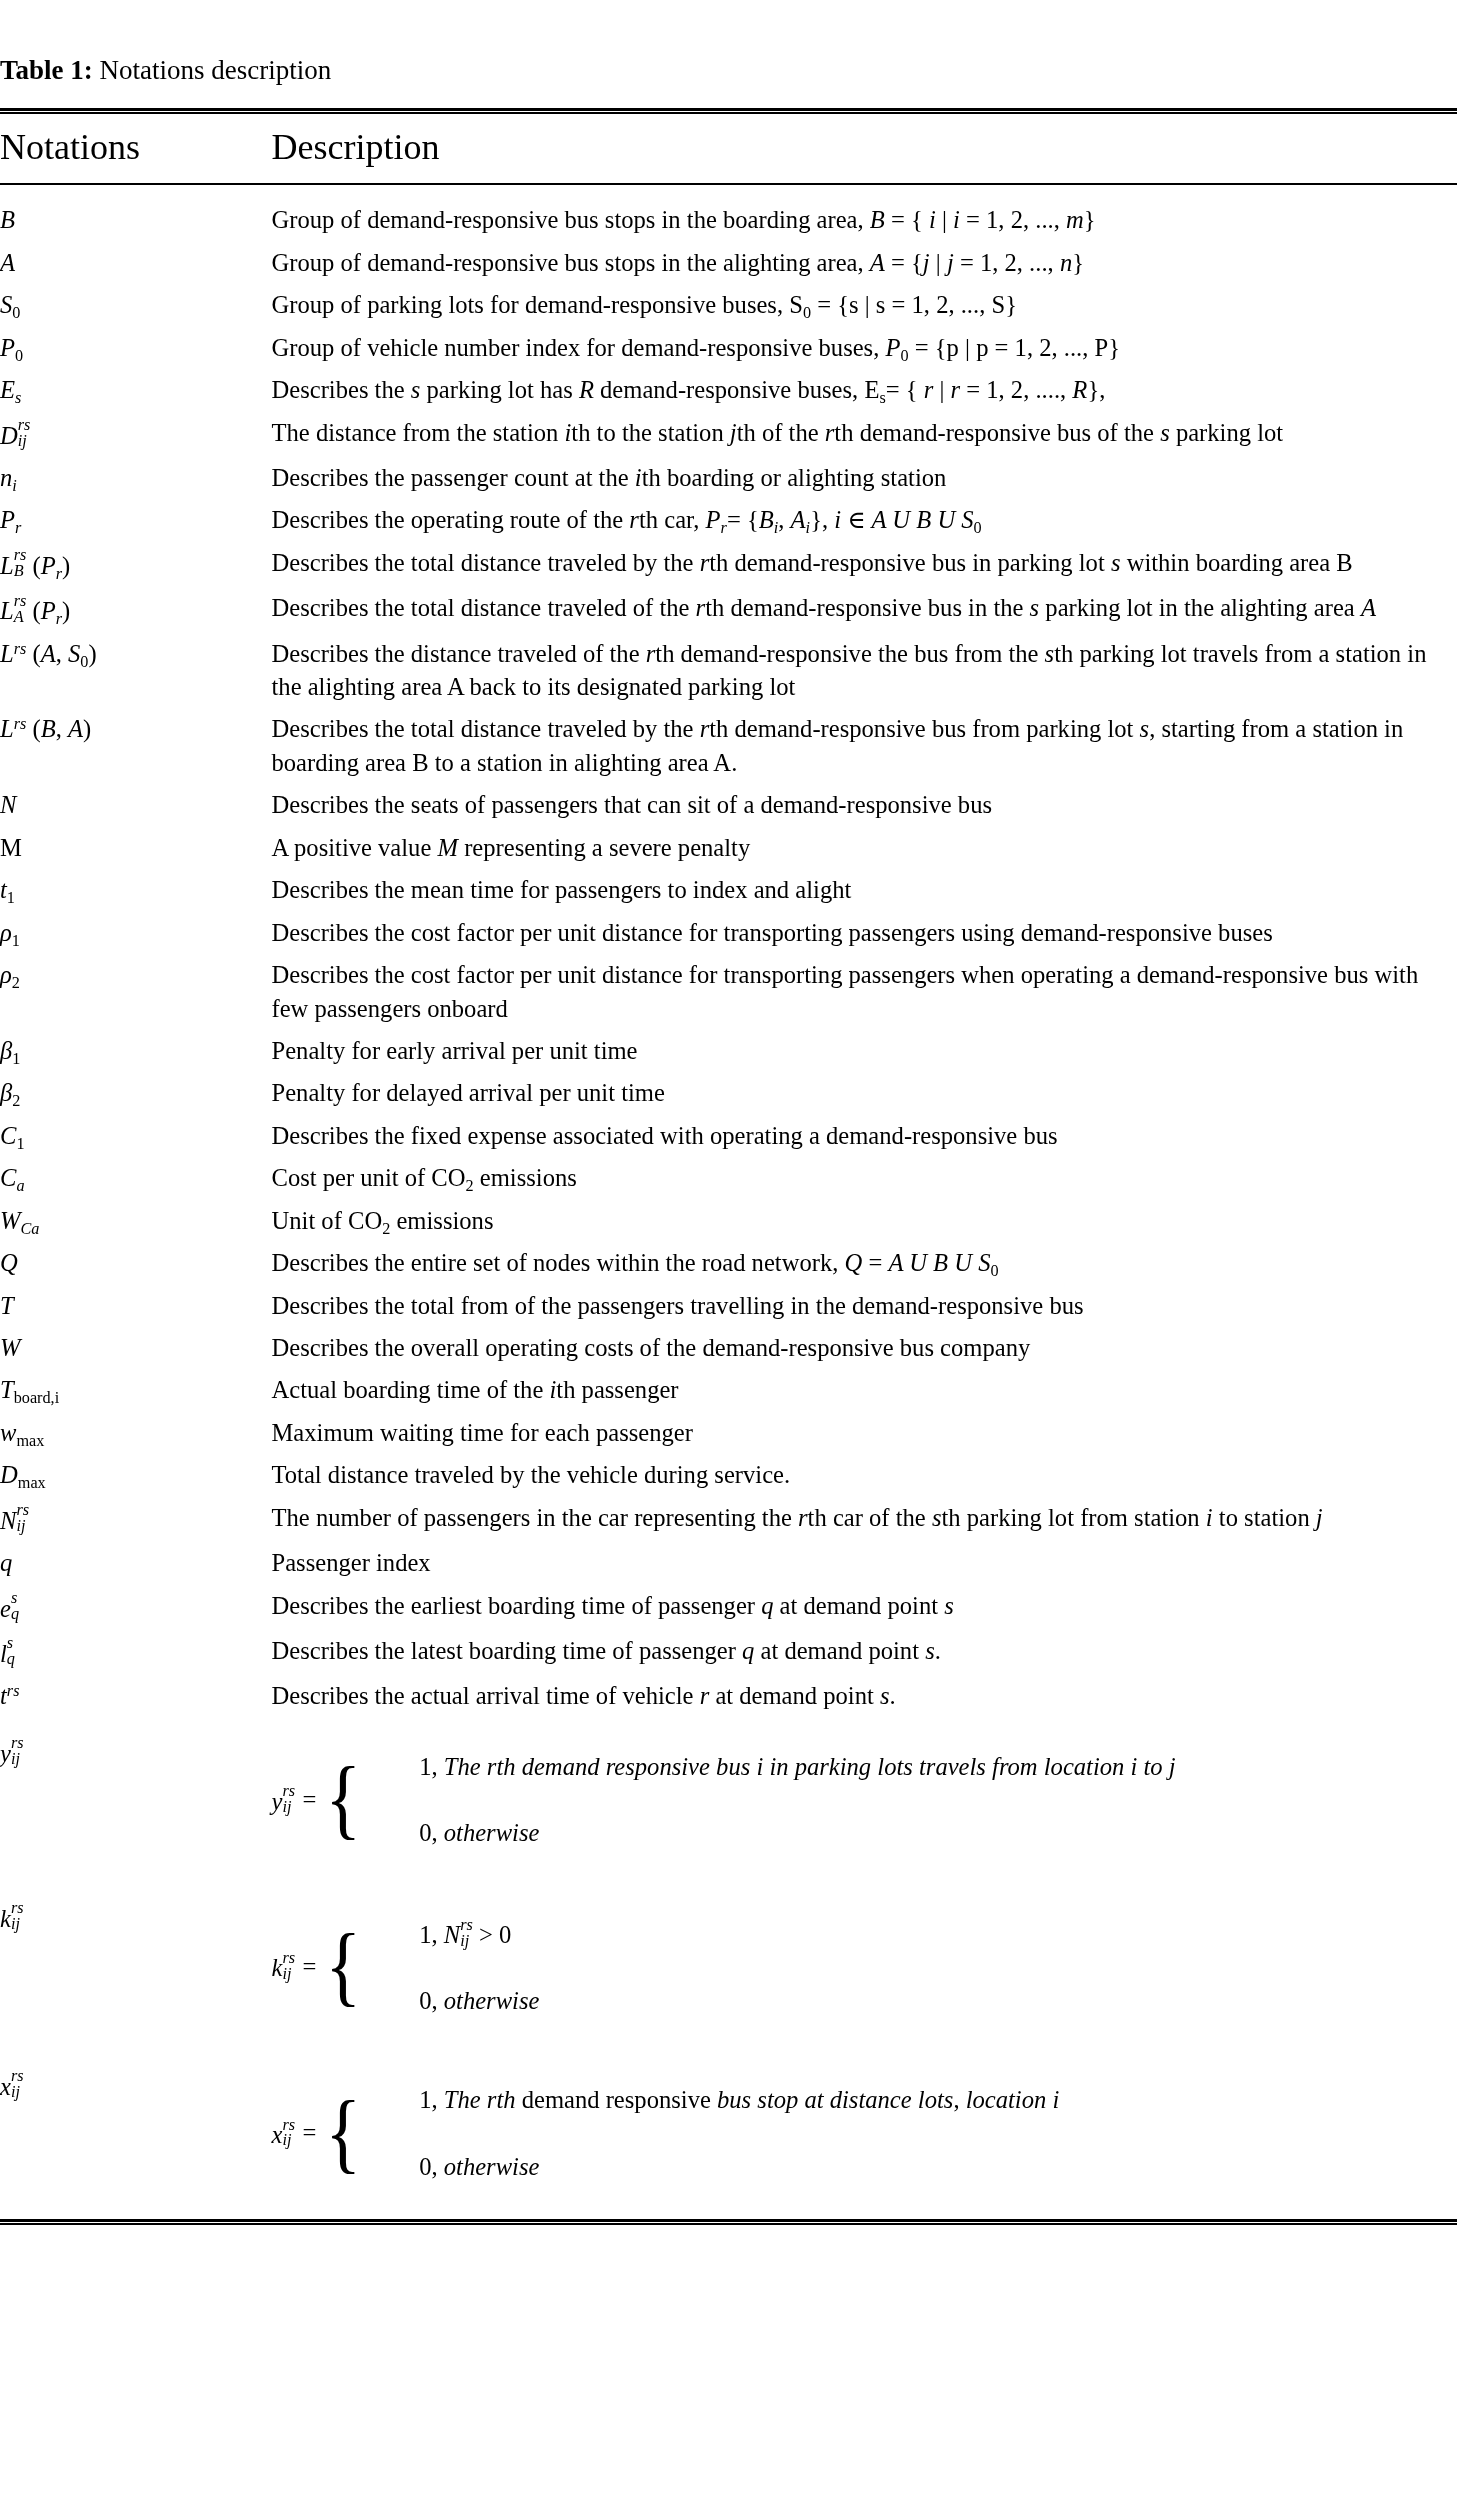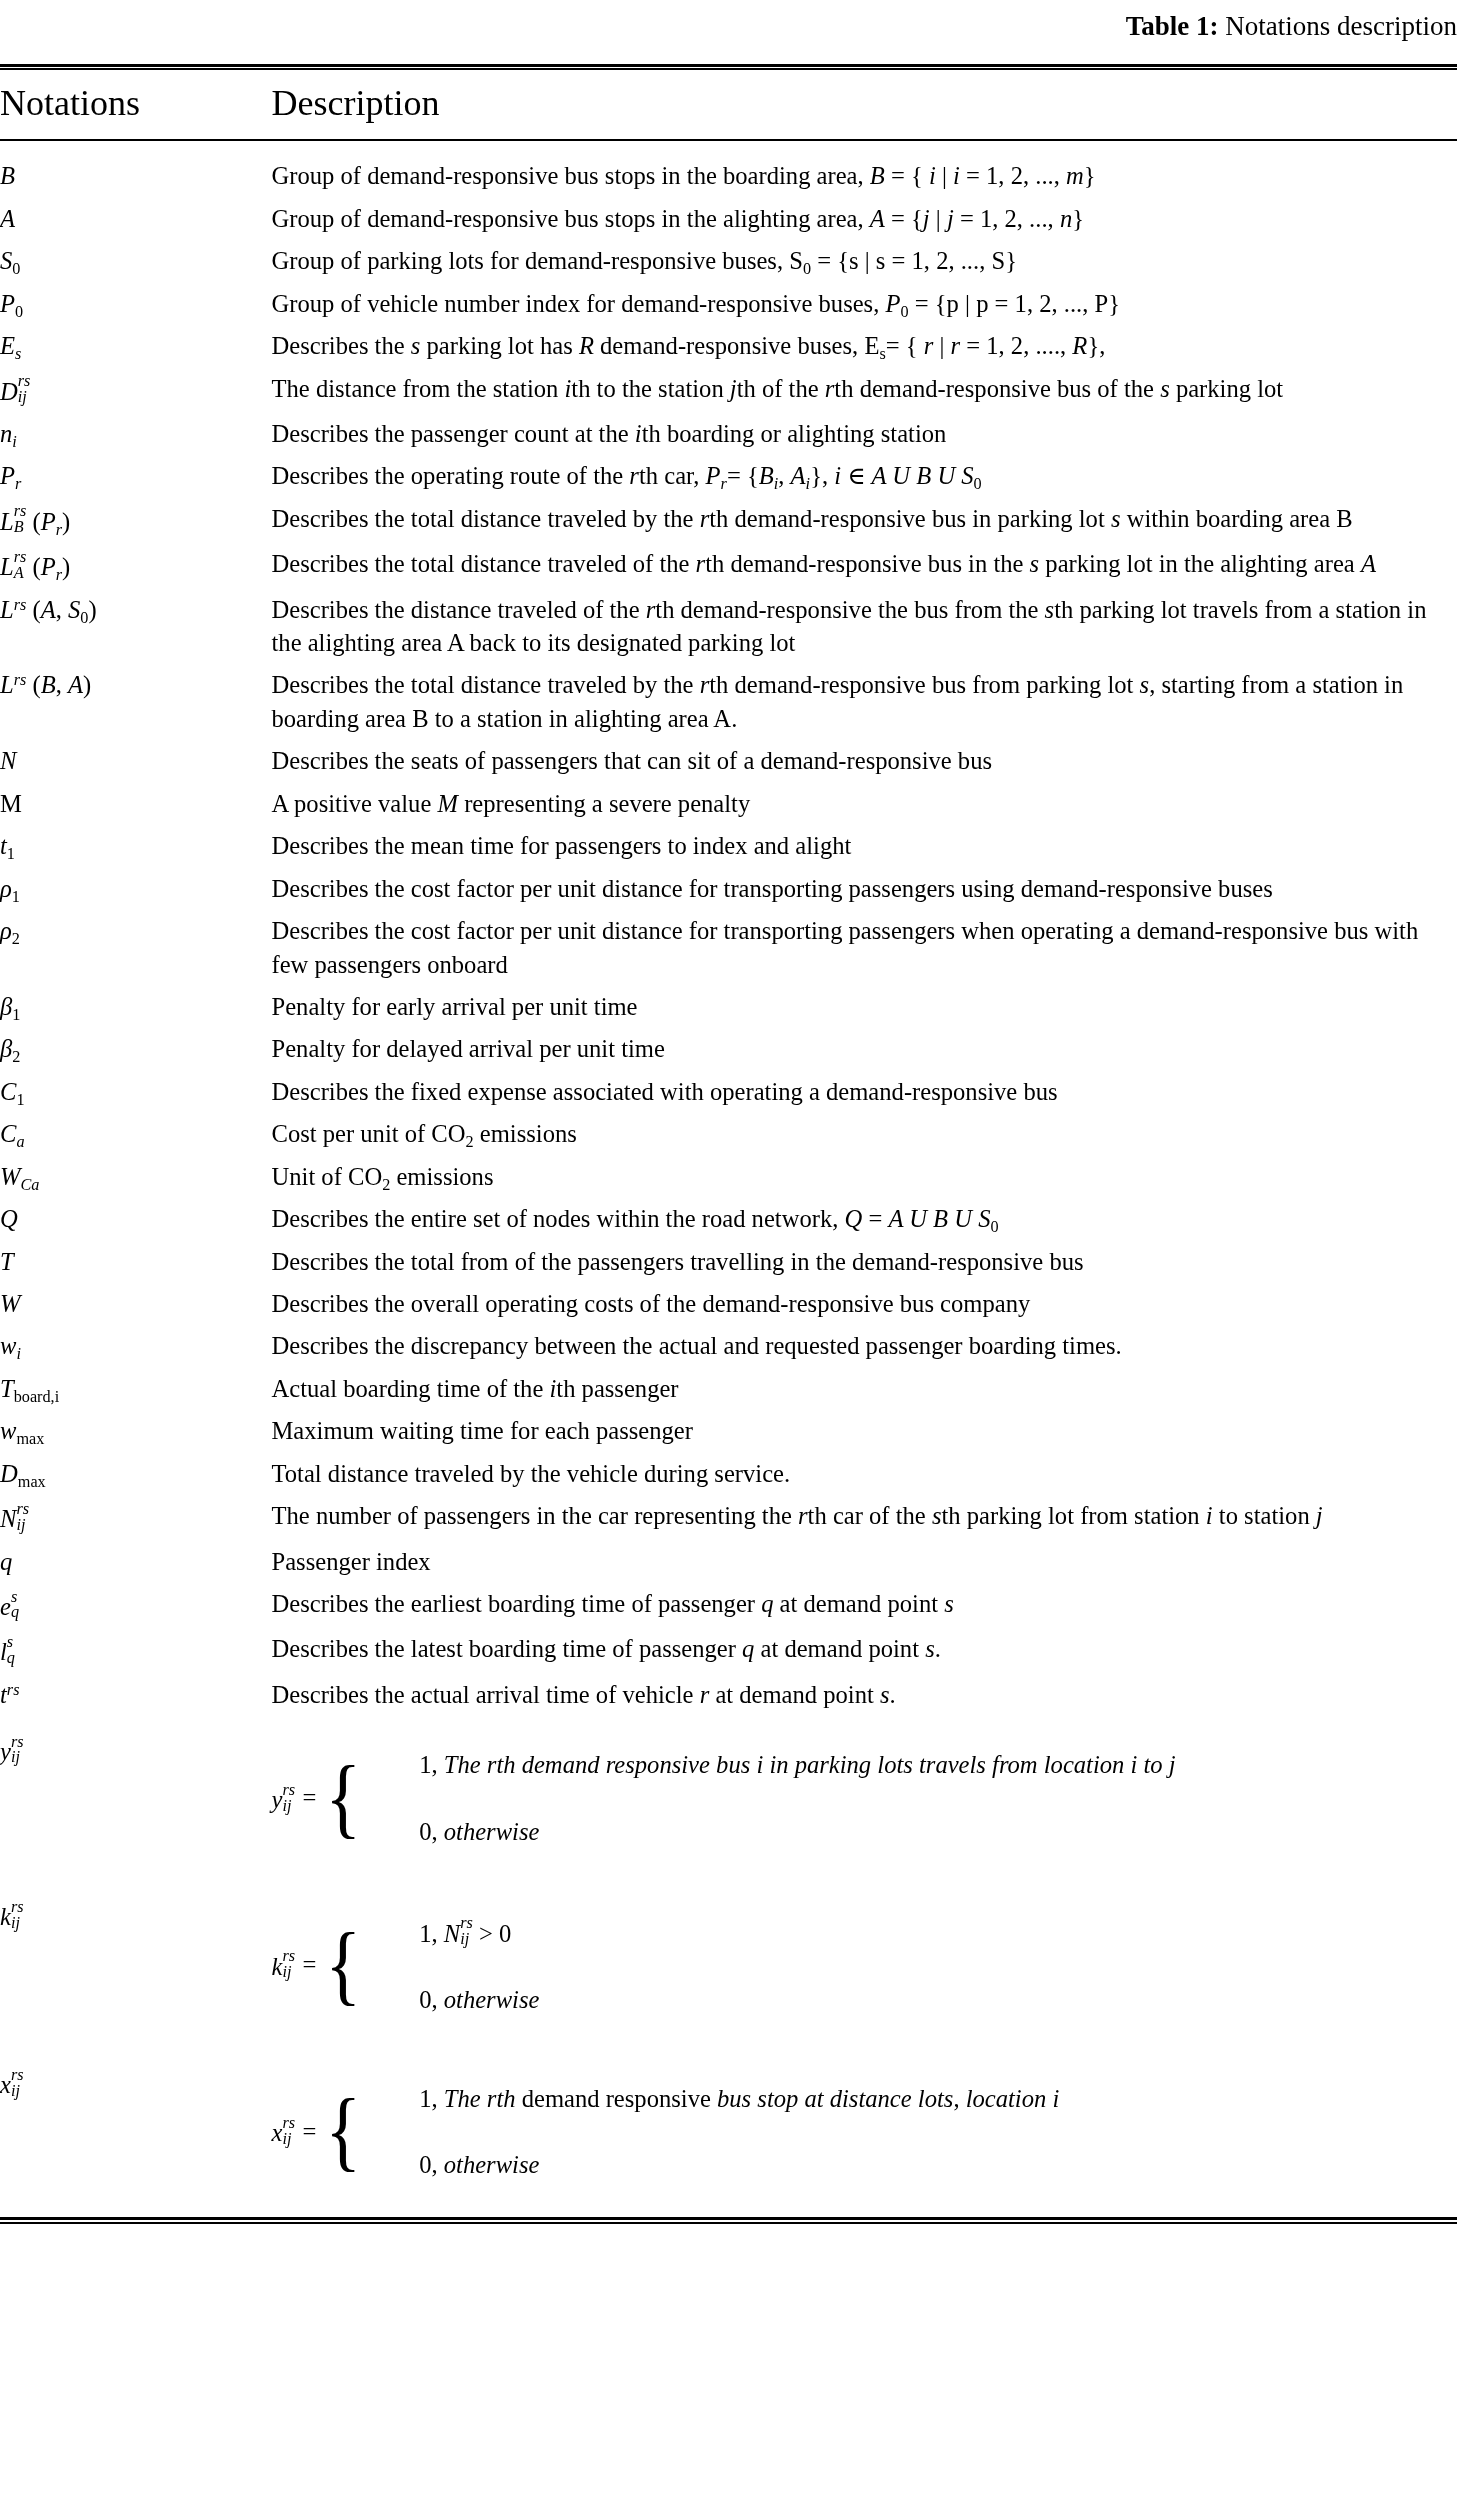--- a/index.html
+++ b/index.html
@@ -16,26 +16,27 @@
   .page {
     width: 1457px;
     min-height: 2512px;
     box-sizing: border-box;
     padding: 0 0 0 0;
     position: relative;
   }
 
   
   .caption {
-    text-align: right;
+    text-align: left;
     font-size: 27px;
     line-height: 1.2;
     padding-top: 10.4px;
     padding-bottom: 21px;
     white-space: nowrap;
+    margin-top: 44px;
   }
   .caption .cap-label { font-weight: bold; }
   .caption .cap-text  { font-weight: normal; }
 
   
   table.notations {
     width: 1457px;
     border-collapse: collapse;
     table-layout: fixed;
     font-size: 24.6px;
@@ -259,24 +260,20 @@
         </tr>
         <tr>
           <td class="notation"><span class="mi">T</span></td>
           <td class="desc">Describes the total from of the passengers travelling in the demand-responsive bus</td>
         </tr>
         <tr>
           <td class="notation"><span class="mi">W</span></td>
           <td class="desc">Describes the overall operating costs of the demand-responsive bus company</td>
         </tr>
         <tr>
-          <td class="notation"><span class="mi">w</span><sub><span class="mi">i</span></sub></td>
-          <td class="desc">Describes the discrepancy between the actual and requested passenger boarding times.</td>
-        </tr>
-        <tr>
           <td class="notation"><span class="mi">T</span><sub class="mup">board,i</sub></td>
           <td class="desc">Actual boarding time of the <span class="mi">i</span>th passenger</td>
         </tr>
         <tr>
           <td class="notation"><span class="mi">w</span><sub class="mup">max</sub></td>
           <td class="desc">Maximum waiting time for each passenger</td>
         </tr>
         <tr>
           <td class="notation"><span class="mi">D</span><sub class="mup">max</sub></td>
           <td class="desc">Total distance traveled by the vehicle during service.</td>

